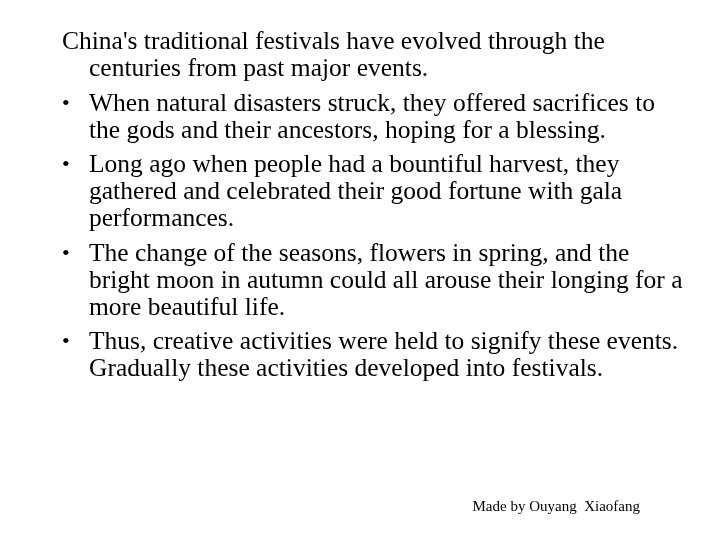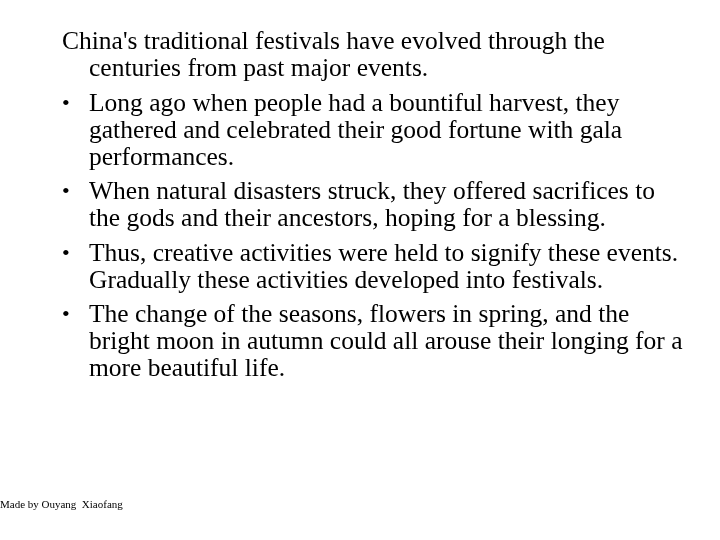--- a/index.html
+++ b/index.html
@@ -3,31 +3,31 @@
 <meta charset="utf-8">
 <style>
   html, body { margin: 0; padding: 0; background: #ffffff; }
   body { width: 720px; height: 540px; position: relative; overflow: hidden;
          font-family: "Liberation Serif", "DejaVu Serif", serif; color: #000; }
   .content { position: absolute; left: 62px; top: 27px; width: 630px; }
   .para { font-size: 25.5px; line-height: 27px; margin: 0 0 7.5px 0;
           padding-left: 27px; text-indent: -27px; }
   .bullet-item { position: relative; }
   .bullet { display: inline-block; width: 27px; text-indent: 0; font-size: 22px; vertical-align: top; }
-  .footer { position: absolute; left: 0; width: 640px; top: 498px; text-align: left;
-            font-size: 11px; white-space: pre; }
+  .footer { position: absolute; left: 0; width: 640px; top: 498px; text-align: right;
+            font-size: 15px; white-space: pre; }
 </style>
 </head>
 <body>
 
 <div class="content">
   <p class="para">China's traditional festivals have evolved through the centuries from past major events.</p>
 
+  <p class="para bullet-item"><span class="bullet">•</span><span>When natural disasters struck, they offered sacrifices to the gods and their ancestors, hoping for a blessing.</span></p>
+
   <p class="para bullet-item"><span class="bullet">•</span><span>Long ago when people had a bountiful harvest, they gathered and celebrated their good fortune with gala performances.</span></p>
 
-  <p class="para bullet-item"><span class="bullet">•</span><span>When natural disasters struck, they offered sacrifices to the gods and their ancestors, hoping for a blessing.</span></p>
+  <p class="para bullet-item"><span class="bullet">•</span><span>The change of the seasons, flowers in spring, and the bright moon in autumn could all arouse their longing for a more beautiful life.</span></p>
 
   <p class="para bullet-item"><span class="bullet">•</span><span>Thus, creative activities were held to signify these events. Gradually these activities developed into festivals.</span></p>
-
-  <p class="para bullet-item"><span class="bullet">•</span><span>The change of the seasons, flowers in spring, and the bright moon in autumn could all arouse their longing for a more beautiful life.</span></p>
 </div>
 
 <div class="footer">Made by Ouyang  Xiaofang</div>
 
 </body></html>

